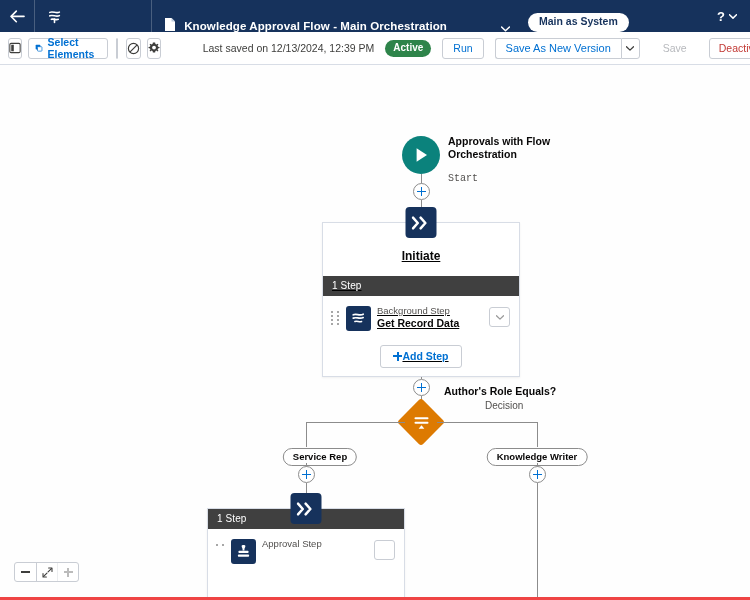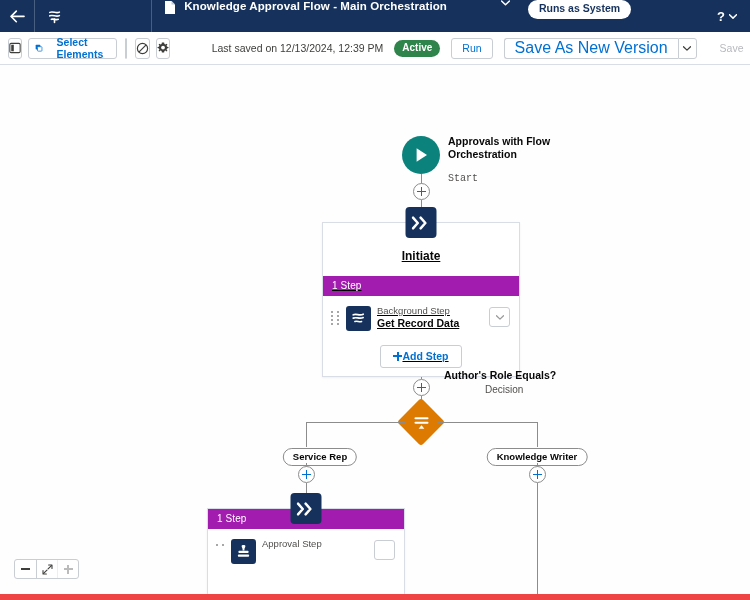--- a/index.html
+++ b/index.html
@@ -38,21 +38,21 @@
   .gh-app {
     display: flex; align-items: center; gap: 7px;
     padding: 0 12px; height: 32px;
     cursor: pointer;
   }
   .gh-app-label {
     font-size: 11.5px; font-weight: bold; letter-spacing: .1px;
     color: #ffffff; white-space: nowrap; margin-top: 48px;
   }
   .gh-title-wrap {
-    display: flex; align-items: flex-start; gap: 8px;
+    display: flex; align-items: flex-end; gap: 8px;
     padding: 0 10px 0 12px; height: 32px;
     flex: 0 0 auto;
   }
   .gh-title {
     font-size: 11.5px; font-weight: bold; color: #ffffff;
     white-space: nowrap; letter-spacing: .1px;
   }
   .gh-caret {
     margin-left: 46px;
     cursor: pointer; display: flex; align-items: center;
@@ -88,21 +88,21 @@
     height: 21px;
     border: 1px solid #c9cdd4;
     border-radius: 3px;
     background: #ffffff;
     display: flex; align-items: center; justify-content: center;
     cursor: pointer;
     color: #0070d2;
   }
   .tb-icon-btn { width: 22px; }
   .tb-select {
-    padding: 0 8px 0 6px; gap: 14px;
+    padding: 0 8px 0 6px; gap: 5px;
     font-size: 10.5px; font-weight: bold; color: #0070d2;
   }
   .tb-group {
     display: flex; align-items: center;
     border: 1px solid #c9cdd4; border-radius: 3px;
     height: 21px; overflow: hidden;
     margin-left: 2px;
   }
   .tb-group > div {
     width: 21px; height: 21px;
@@ -135,21 +135,21 @@
   .tb-splitgroup {
     display: flex; align-items: center;
     margin-left: 5px;
     height: 21px;
   }
   .tb-split-main {
     height: 21px; padding: 0 10px;
     border: 1px solid #c9cdd4; border-right: none;
     border-radius: 3px 0 0 3px;
     background: #fff; color: #0070d2;
-    font-size: 16px;
+    font-size: 11px;
     display: flex; align-items: center;
     white-space: nowrap;
     cursor: pointer;
   }
   .tb-split-caret {
     width: 19px; height: 21px;
     border: 1px solid #c9cdd4;
     border-radius: 0 3px 3px 0;
     background: #fff;
     display: flex; align-items: center; justify-content: center;
@@ -173,21 +173,21 @@
     display: flex; align-items: center;
     cursor: pointer;
   }
 
   
   .canvas {
     flex: 1 1 auto;
     position: relative;
     background: #fefefe;
     overflow: hidden;
-    border-bottom: 6px solid #ef4444;
+    border-bottom: 3px solid #ef4444;
   }
   .node { position: absolute; }
 
   
   .start-circle {
     width: 38px; height: 38px; border-radius: 50%;
     background: #0b827c;
     display: flex; align-items: center; justify-content: center;
   }
   .start-labels { position: absolute; left: 46px; top: -1px; width: 140px; }
@@ -233,21 +233,21 @@
     top: -16px;
     display: flex; align-items: center; justify-content: center;
     z-index: 3;
   }
   .stage-title {
     text-align: center;
     font-size: 12px; font-weight: bold; color: #080707;
     padding: 26px 8px 13px;
   }
   .stage-stepbar {
-    background: #a21caf; color: #ffffff;
+    background: #404040; color: #ffffff;
     font-size: 10px; font-weight: normal;
     padding: 4px 9px 5px;
     letter-spacing: .1px;
   }
   .step-row {
     display: flex; align-items: flex-start;
     padding: 9px 9px 6px 8px;
     gap: 6px;
   }
   .drag-handle {
@@ -378,21 +378,21 @@
       <svg width="12" height="15" viewBox="0 0 12 15">
         <path d="M1 1 H7.5 L11 4.4 V14 H1 Z" fill="#ffffff"></path>
         <path d="M7.5 1 V4.4 H11" fill="#bfcbdc"></path>
       </svg>
       <span class="gh-title">Knowledge Approval Flow - Main Orchestration</span>
       <span class="gh-caret">
         <svg width="9" height="6" viewBox="0 0 10 6">
           <path d="M0.6 0.8 L5 5 L9.4 0.8" fill="none" stroke="#ffffff" stroke-width="1.7" stroke-linecap="round" stroke-linejoin="round"></path>
         </svg>
       </span>
-      <span class="gh-runas">Runs as System</span>
+      <span class="gh-runas">Main as System</span>
     </div>
     <div class="gh-spacer"></div>
     <div class="gh-help">
       <span class="gh-help-q">?</span>
       <svg width="8" height="5" viewBox="0 0 10 6">
         <path d="M0.6 0.8 L5 5 L9.4 0.8" fill="none" stroke="#ffffff" stroke-width="1.9" stroke-linecap="round" stroke-linejoin="round"></path>
       </svg>
     </div>
   </div>
 
@@ -525,21 +525,21 @@
     <div class="node" style="left:404px; top:340px; width:34px; height:34px;">
       <div class="decision"></div>
       <div class="decision-ico">
         <svg width="19" height="19" viewBox="0 0 20 20">
           <rect x="2.6" y="4.4" width="14.8" height="2.3" rx="1.1" fill="#ffffff"></rect>
           <rect x="2.6" y="9.1" width="14.8" height="2.3" rx="1.1" fill="#ffffff"></rect>
           <path d="M10 12.9 L13 16.6 L7 16.6 Z" fill="#ffffff"></path>
         </svg>
       </div>
     </div>
-    <div class="decision-labels" style="left:444px; top:304px; width:160px;">
+    <div class="decision-labels" style="left:444px; top:320px; width:160px;">
       <div class="dec-title">Author's Role Equals?</div>
       <div class="dec-sub">Decision</div>
     </div>
 
     <div class="conn-h" style="left:306px; top:357px; width:99px;"></div>
     <div class="conn-v" style="left:306px; top:357px; height:25px;"></div>
     <div class="conn-h" style="left:437px; top:357px; width:100px;"></div>
     <div class="conn-v" style="left:537px; top:357px; height:25px;"></div>
 
     <div class="branch-pill" style="left:320px; top:383px;">Service Rep</div>

